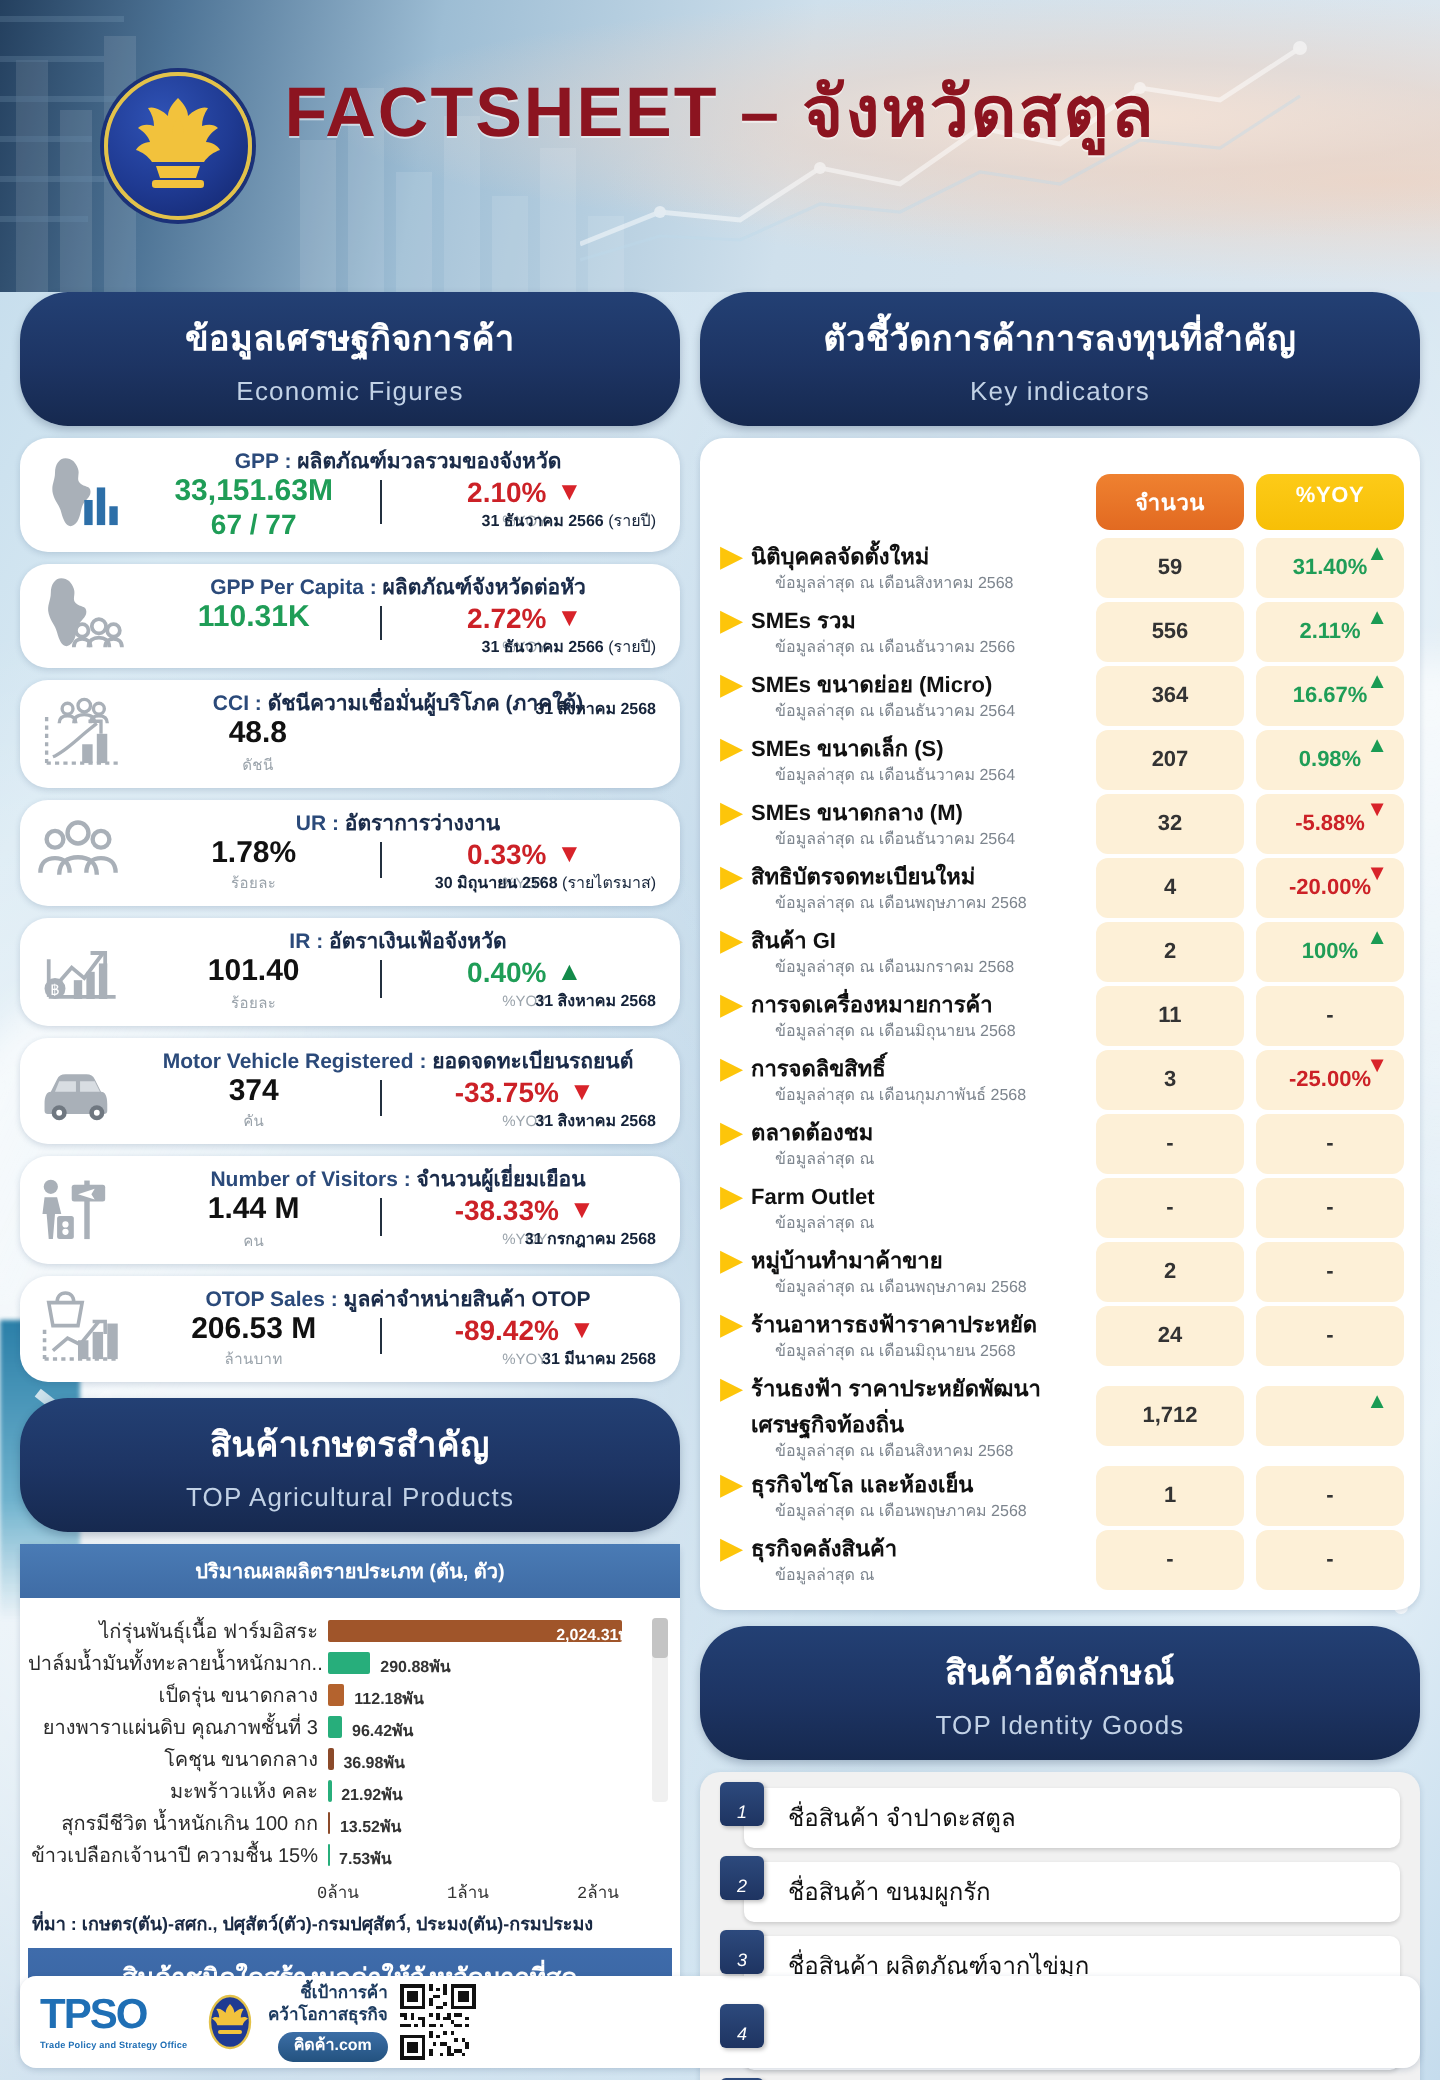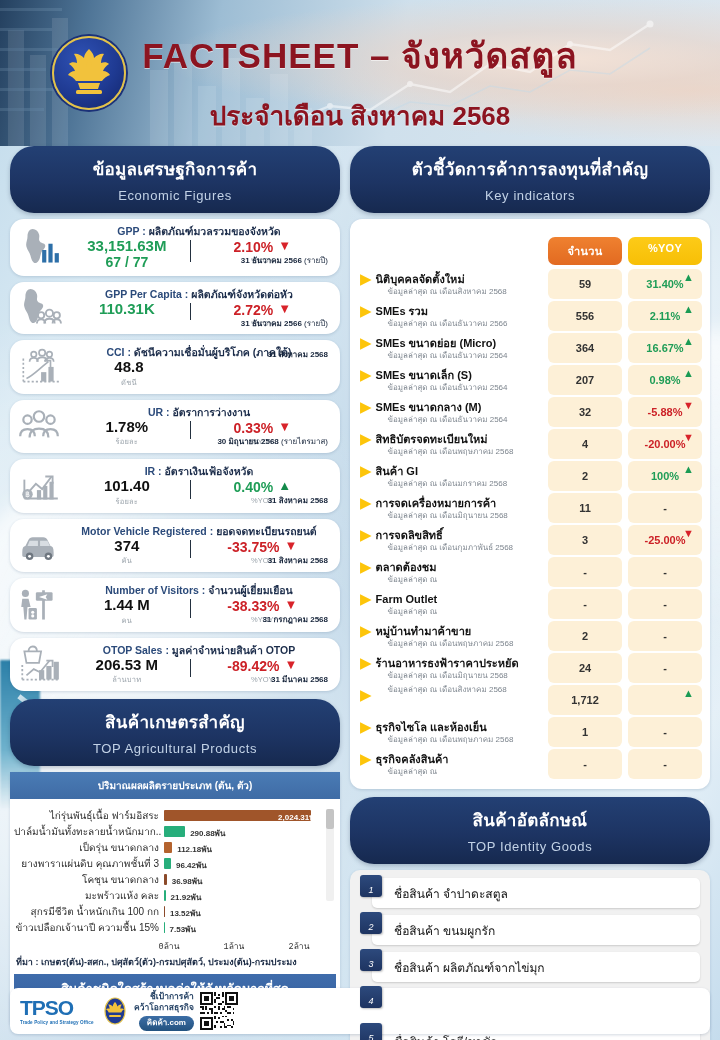--- a/index.html
+++ b/index.html
@@ -228,21 +228,20 @@
     <svg class="garuda" viewBox="0 0 52 56">
       <g fill="#f2c23c">
         <path d="M26 4c3 3 5 6 5 9 3-3 7-5 10-4-2 3-3 6-3 9 3-1 6-1 8 1-3 2-5 4-6 7 3 0 6 2 7 4-3 1-6 3-8 6h-26c-2-3-5-5-8-6 1-2 4-4 7-4-1-3-3-5-6-7 2-2 5-2 8-1 0-3-1-6-3-9 3-1 7 1 10 4 0-3 2-6 5-9z"></path>
         <path d="M15 38h22l-2 6H17z"></path>
         <rect x="13" y="45" width="26" height="4" rx="1.6"></rect>
         <path d="M26 14c2 2 3 5 3 8h-6c0-3 1-6 3-8z"></path>
       </g>
     </svg>
   </div>
   <div class="h-title">FACTSHEET – จังหวัดสตูล</div>
-  <div class="h-sub">ประจำเดือน สิงหาคม 2568</div>
 </div>
 
 <div class="cols">
 
   <div class="col left">
 
     <div class="sec-head">
       <div class="th">ข้อมูลเศรษฐกิจการค้า</div>
       <div class="en">Economic Figures</div>
     </div>
@@ -712,21 +711,21 @@
               <span class="ki-txt"><span class="n">ร้านอาหารธงฟ้าราคาประหยัด</span><span class="d" style="display:block">ข้อมูลล่าสุด ณ เดือนมิถุนายน 2568</span></span>
             </div>
             <div class="ki-cell">24</div>
             <div class="ki-cell yoy">
               <span class="v ">-</span>
             </div>
           </div>
           <div class="ki-row">
             <div class="ki-lab">
               <span class="ki-arrow">▶</span>
-              <span class="ki-txt"><span class="d" style="display:block">ข้อมูลล่าสุด ณ เดือนสิงหาคม 2568</span></span>
+              <span class="ki-txt"><span class="n">ร้านธงฟ้า ราคาประหยัดพัฒนาเศรษฐกิจท้องถิ่น</span><span class="d" style="display:block">ข้อมูลล่าสุด ณ เดือนสิงหาคม 2568</span></span>
             </div>
             <div class="ki-cell">1,712</div>
             <div class="ki-cell yoy">
               <span class="v up"></span>
               <span class="tri2 up">▲</span>
             </div>
           </div>
           <div class="ki-row">
             <div class="ki-lab">
               <span class="ki-arrow">▶</span>

